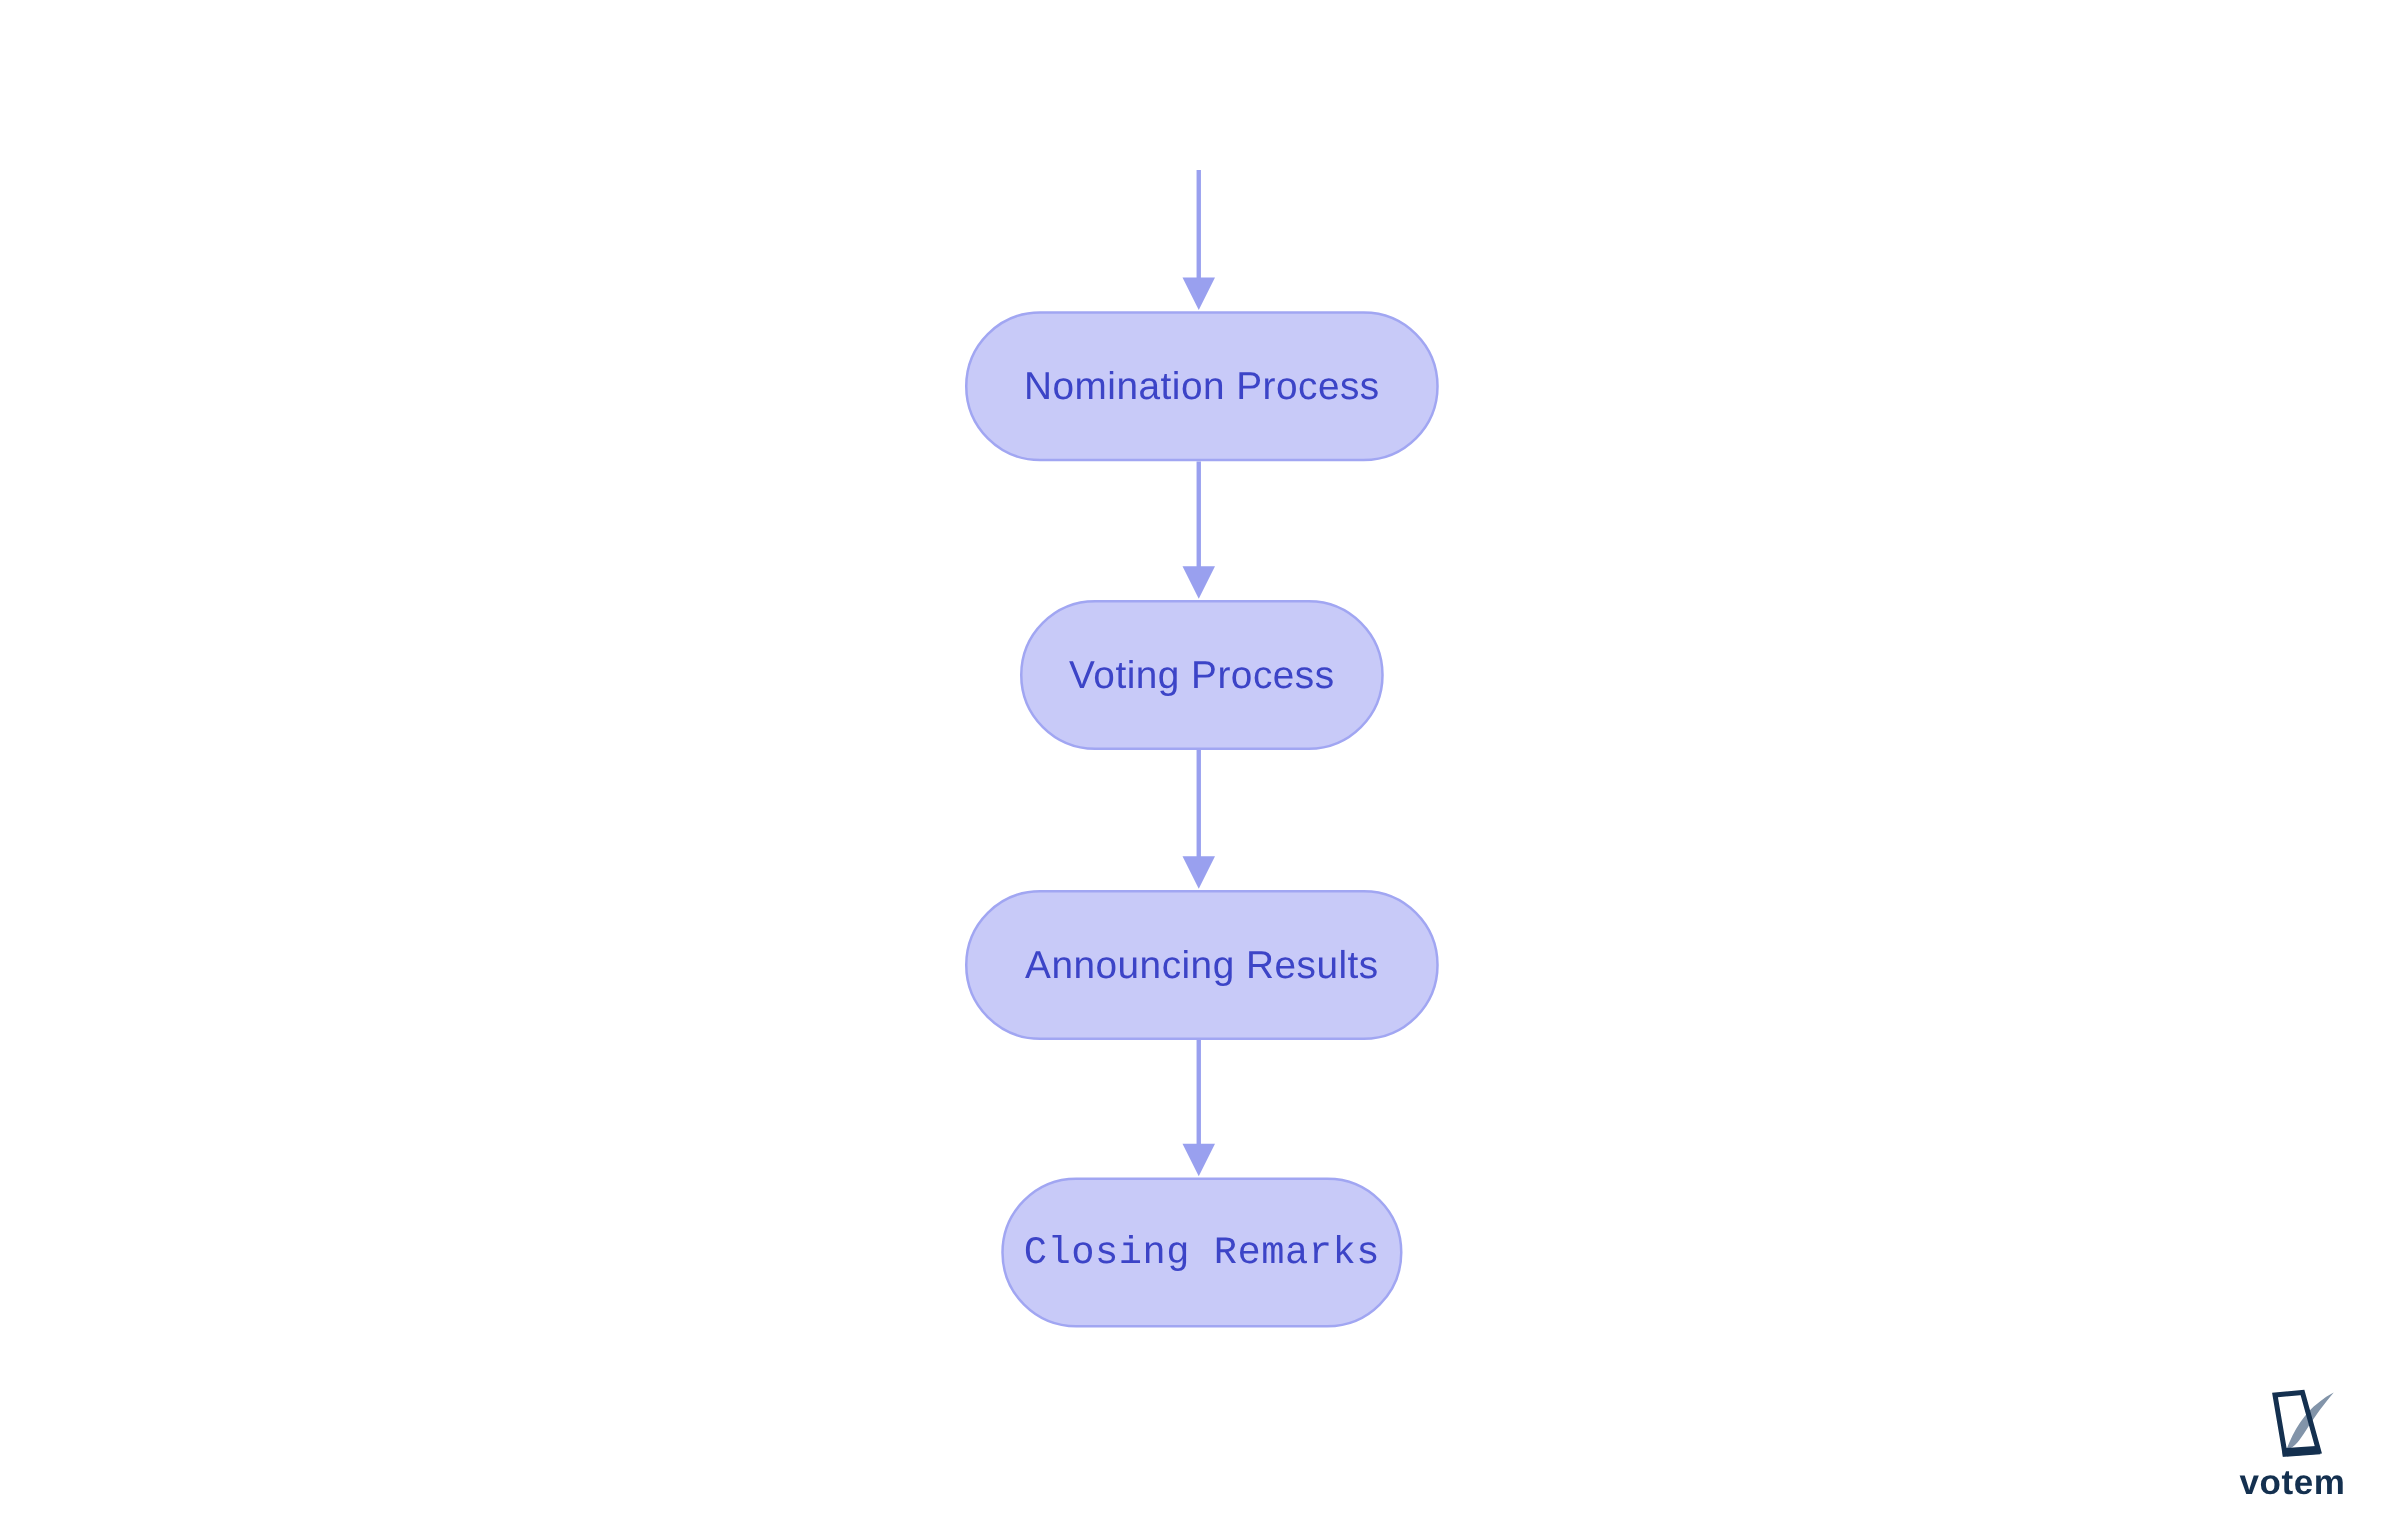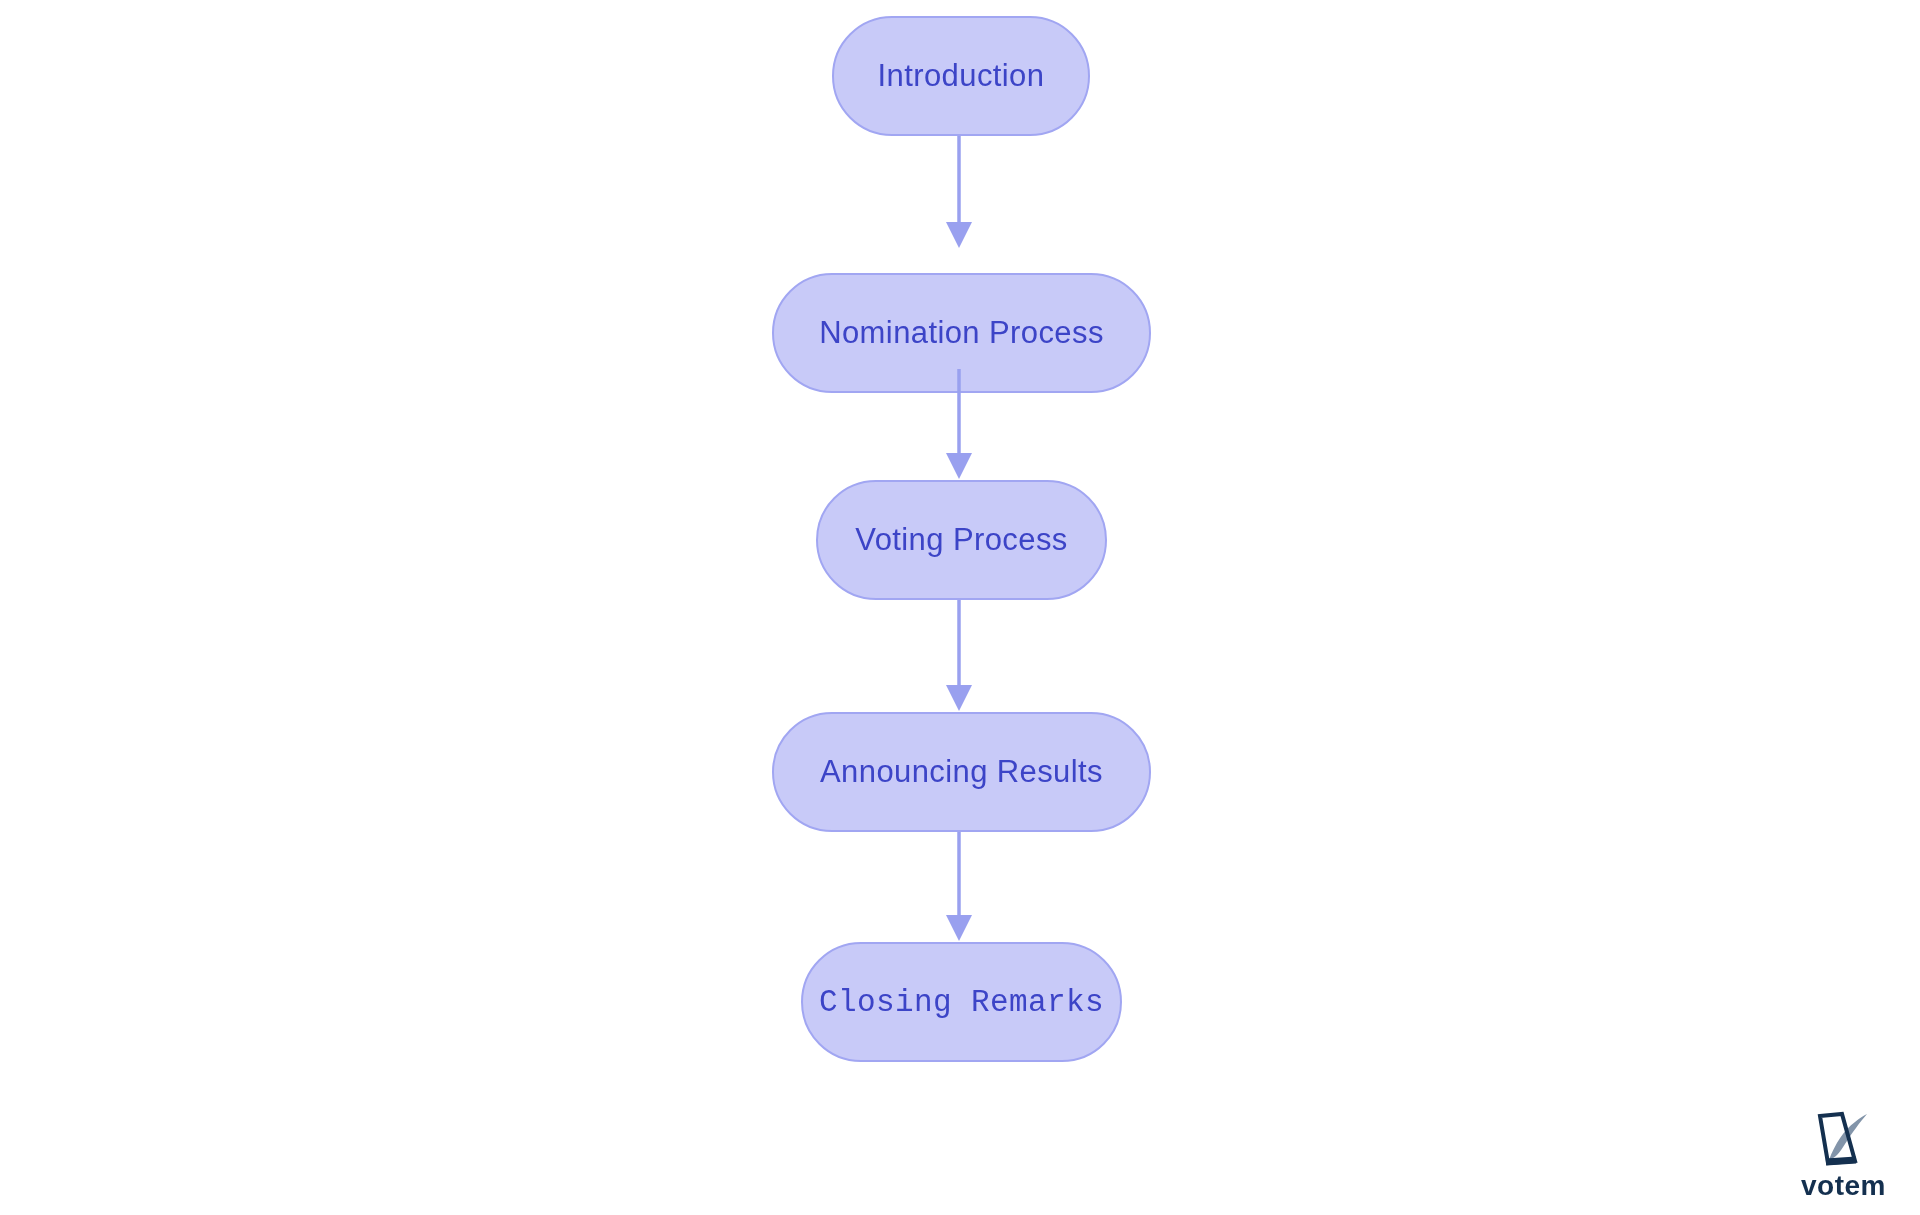--- a/index.html
+++ b/index.html
@@ -20,57 +20,54 @@
     border: 2px solid var(--node-border, #a1a6f2);
     color: var(--node-text, #3c44c7);
     font-size: 31px;
     letter-spacing: 0.4px;
     display: flex;
     align-items: center;
     justify-content: center;
     white-space: nowrap;
   }
   .node-1 { left: 832px;  top: 16px;  width: 258px; }
-  .node-2 { left: 772px;  top: 249px; width: 379px; margin-top: 24px; }
+  .node-2 { left: 772px;  top: 249px; width: 379px; }
   .node-3 { left: 816px;  top: 480px; width: 291px; }
   .node-4 { left: 772px;  top: 712px; width: 379px; align-items: center; }
   .node-5 { left: 801px;  top: 942px; width: 321px; font-family: Liberation Mono, monospace; }
 
   .flow-arrow { position: absolute; left: 943px; width: 32px; }
   .arrow-1 { top: 136px; height: 113px; }
   .arrow-2 { top: 369px; height: 111px; }
   .arrow-3 { top: 600px; height: 112px; }
   .arrow-4 { top: 832px; height: 110px; }
   .flow-arrow line    { stroke: var(--arrow-color, #99a0ef); stroke-width: 3.5; }
   .flow-arrow polygon { fill:   var(--arrow-color, #99a0ef); }
 
   .logo {
     position: absolute;
     left: 1782px;
     top: 1110px;
     width: 104px;
-    text-align: right;
+    text-align: center;
   }
   .logo-icon { display: block; margin: 0 auto; }
   .logo-text {
     margin-top: 2px;
     font-size: 28px;
     font-weight: bold;
     letter-spacing: 0.5px;
     color: var(--logo-navy, #14304f);
   }
 </style>
 </head>
 <body>
 
 <div class="canvas">
 
-  <div class="flow-node node-1">
-    <span>Introduction</span>
-  </div>
 
   <svg class="flow-arrow arrow-1" viewBox="0 0 32 113">
     <line x1="16" y1="0" x2="16" y2="88"></line>
     <polygon points="3,86 29,86 16,112"></polygon>
   </svg>
 
   <div class="flow-node node-2">
     <span>Nomination Process</span>
   </div>
 

